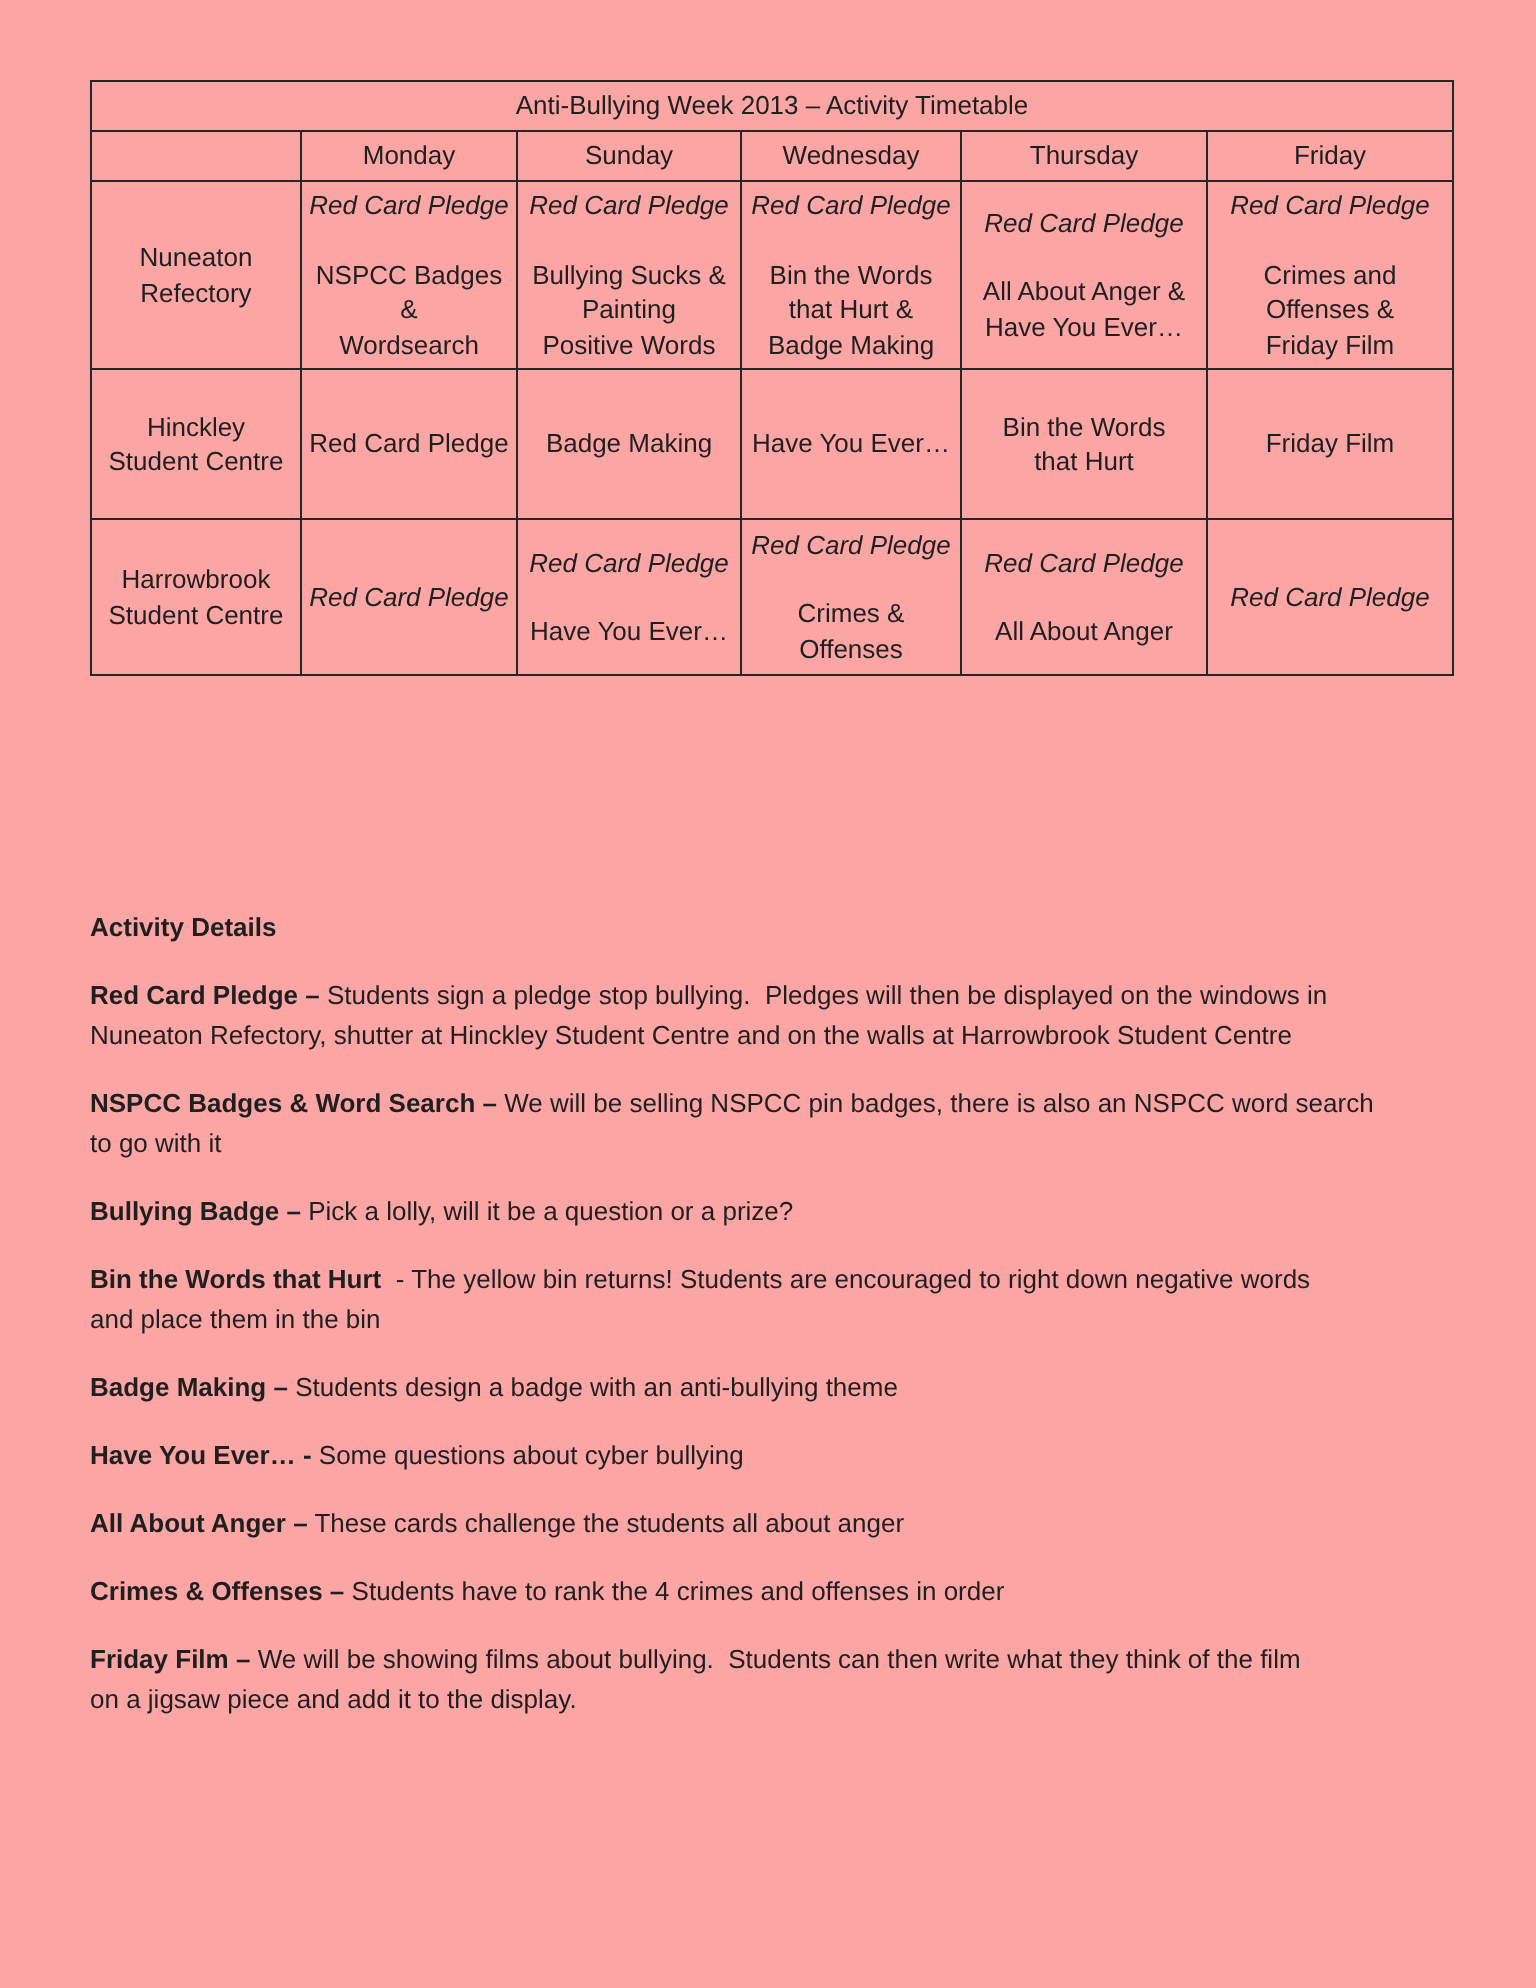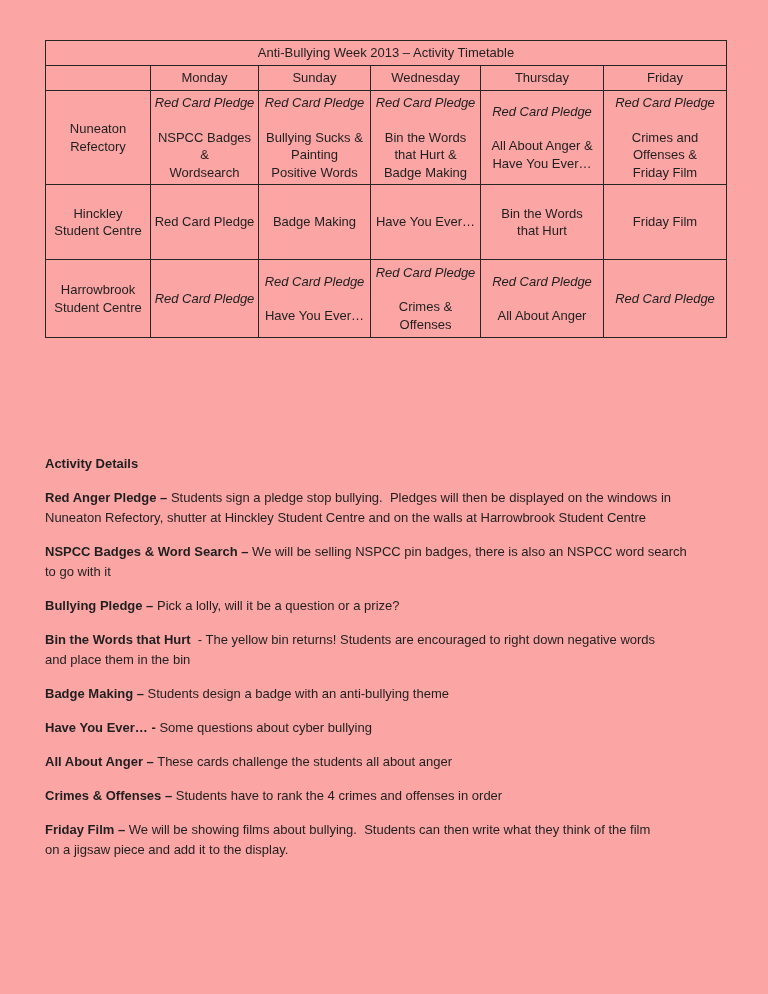--- a/index.html
+++ b/index.html
@@ -174,25 +174,25 @@
           <td>
             <div class="block pledge">Red Card Pledge</div>
           </td>
         </tr>
       </tbody>
   </table>
 
   <section class="details">
     <p class="heading">Activity Details</p>
     <div id="details-list">
-        <p class="item"><b>Red Anger Pledge –</b><span> Students sign a pledge stop bullying.  Pledges will then be displayed on the windows in
+        <p class="item"><b>Red Card Pledge –</b><span> Students sign a pledge stop bullying.  Pledges will then be displayed on the windows in
 Nuneaton Refectory, shutter at Hinckley Student Centre and on the walls at Harrowbrook Student Centre</span></p>
         <p class="item"><b>NSPCC Badges &amp; Word Search –</b><span> We will be selling NSPCC pin badges, there is also an NSPCC word search
 to go with it</span></p>
-        <p class="item"><b>Bullying Pledge –</b><span> Pick a lolly, will it be a question or a prize?</span></p>
+        <p class="item"><b>Bullying Badge –</b><span> Pick a lolly, will it be a question or a prize?</span></p>
         <p class="item"><b>Bin the Words that Hurt</b><span>  - The yellow bin returns! Students are encouraged to right down negative words
 and place them in the bin</span></p>
         <p class="item"><b>Badge Making –</b><span> Students design a badge with an anti-bullying theme</span></p>
         <p class="item"><b>Have You Ever… -</b><span> Some questions about cyber bullying</span></p>
         <p class="item"><b>All About Anger –</b><span> These cards challenge the students all about anger</span></p>
         <p class="item"><b>Crimes &amp; Offenses –</b><span> Students have to rank the 4 crimes and offenses in order</span></p>
         <p class="item"><b>Friday Film –</b><span> We will be showing films about bullying.  Students can then write what they think of the film
 on a jigsaw piece and add it to the display.</span></p>
       </div>
   </section>

